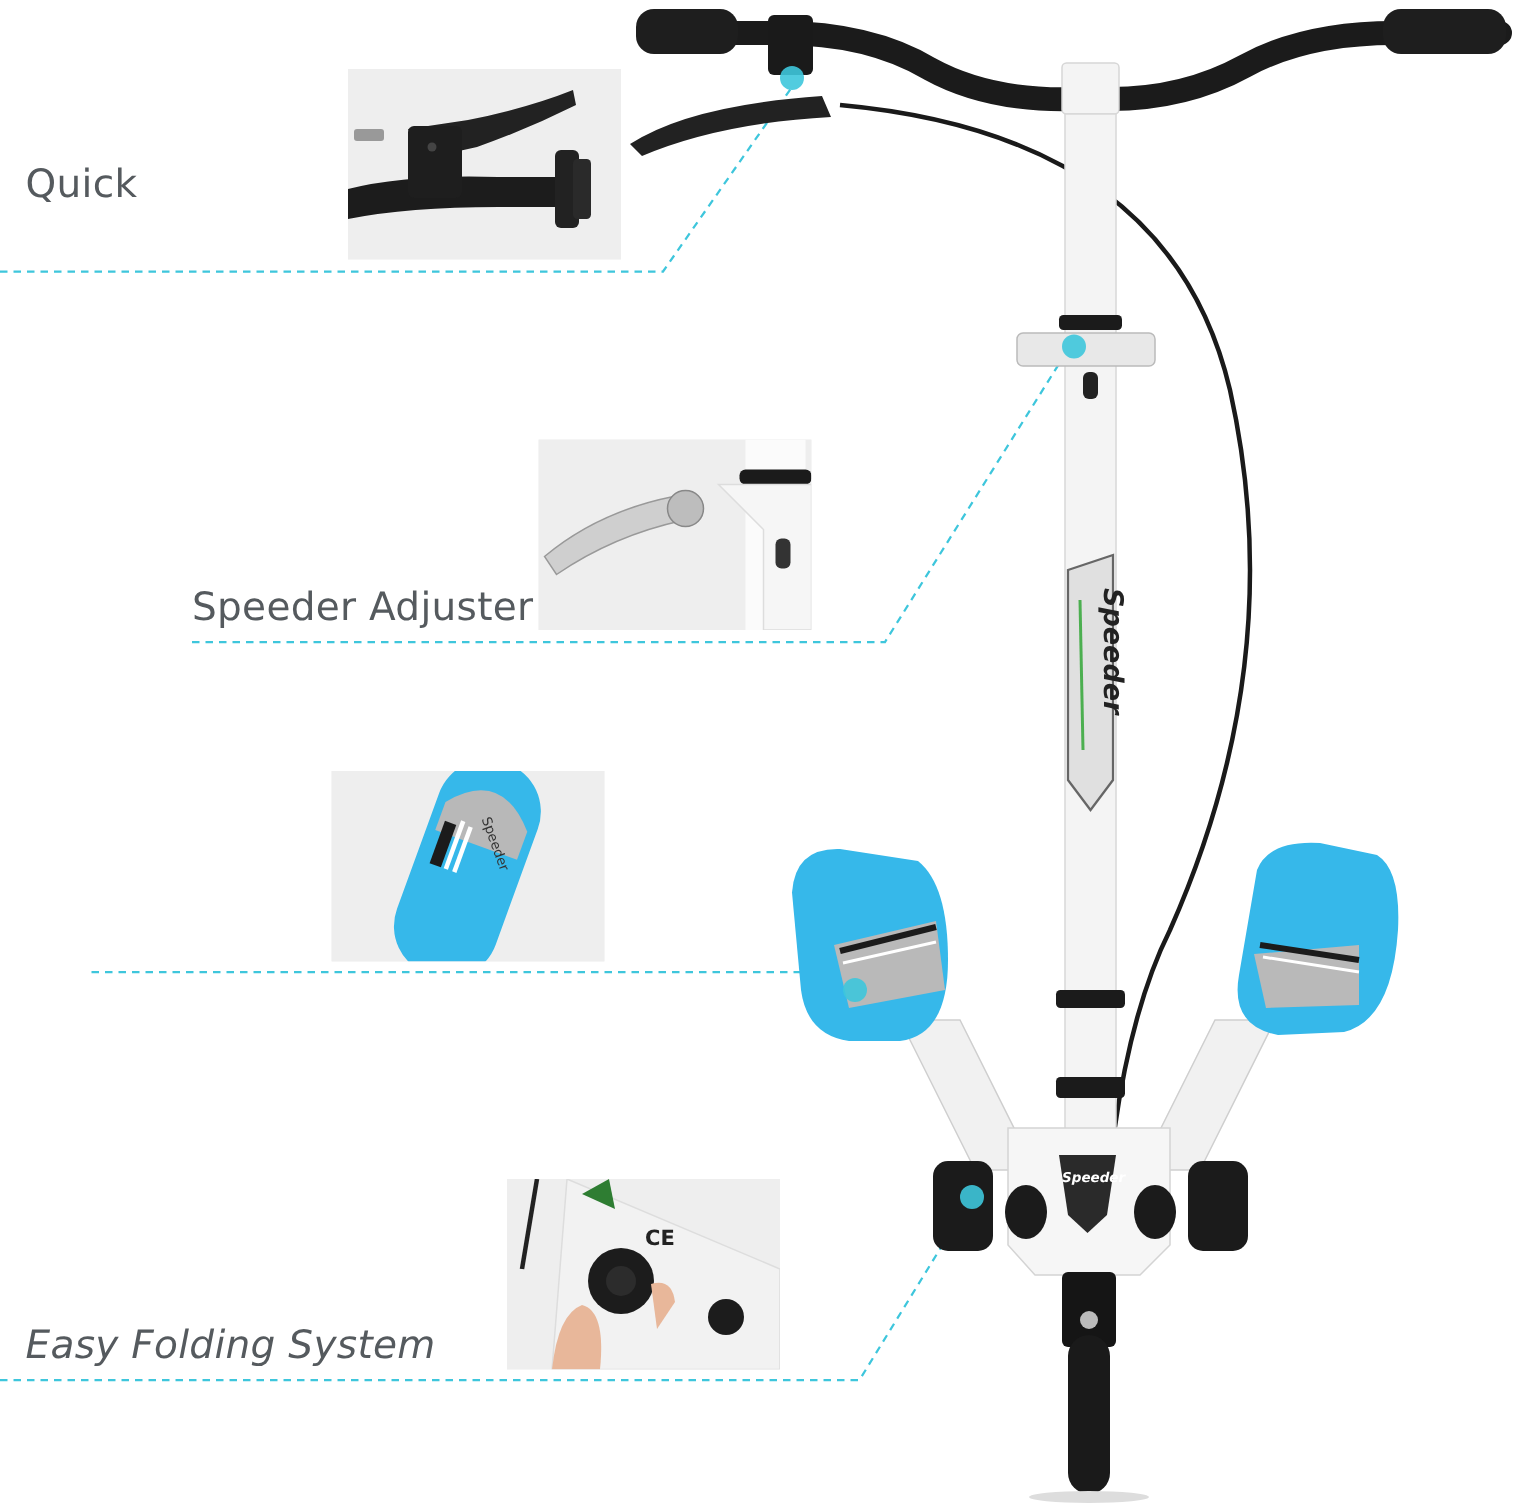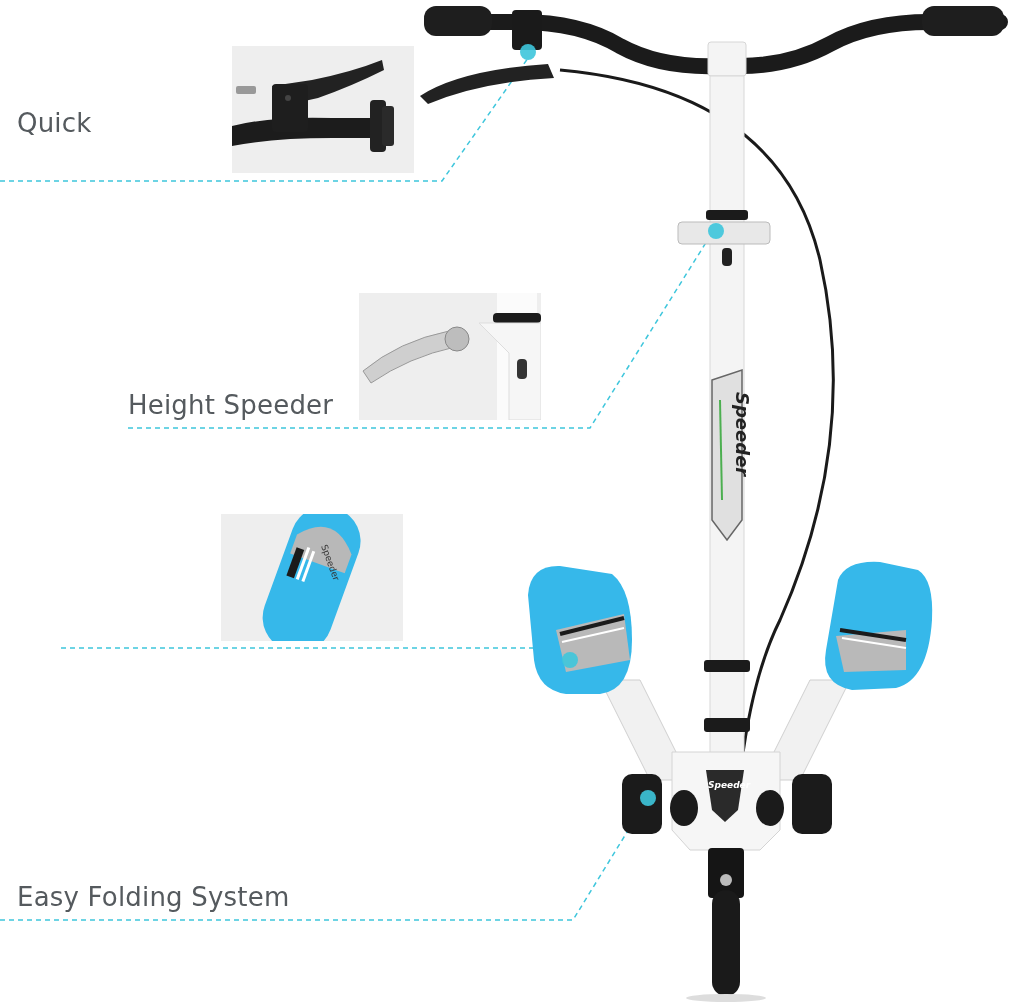--- a/index.html
+++ b/index.html
@@ -14,25 +14,25 @@
 </head>
 <body>
 
 <div class="stage">
 
   <div class="label" style="left:17px; top:106px;">
     <div>Quick</div>
   </div>
 
   <div class="label" style="left:128px; top:388px;">
-    <div>Height Speeder</div>
+    <div>Speeder Adjuster</div>
   </div>
 
 
-  <div class="label" style="left:17px; top:880px;">
+  <div class="label" style="left:17px; top:880px;font-style:italic;">
     <div>Easy Folding System</div>
   </div>
 
   <div class="inset" style="left:232px; top:46px; width:182px; height:127px;">
     <svg viewBox="0 0 182 127">
       <rect width="182" height="127" fill="#eeeeee"></rect>
       <path d="M0 80 Q40 70 100 72 L140 72 L140 92 L100 92 Q40 92 0 100 Z" fill="#1c1c1c"></path>
       <rect x="138" y="54" width="16" height="52" rx="4" fill="#222"></rect>
       <rect x="150" y="60" width="12" height="40" rx="3" fill="#2a2a2a"></rect>
       <path d="M40 40 L80 34 Q120 26 150 14 L152 24 Q120 40 86 52 L50 60 Z" fill="#222"></path>
@@ -61,20 +61,34 @@
         <rect x="56" y="-10" width="70" height="150" rx="34" fill="#36b8ea"></rect>
         <path d="M62 28 Q90 -6 120 28 L120 48 L62 48 Z" fill="#b8b8b8"></path>
         <rect x="66" y="40" width="8" height="30" fill="#1b1b1b"></rect>
         <rect x="76" y="36" width="3" height="34" fill="#fff"></rect>
         <rect x="82" y="38" width="3" height="32" fill="#fff"></rect>
       </g>
       <text x="100" y="32" font-size="9" fill="#333" transform="rotate(70 100 32)">Speeder</text>
     </svg>
   </div>
 
+  <div class="inset" style="left:338px; top:786px; width:182px; height:127px;">
+    <svg viewBox="0 0 182 127">
+      <rect width="182" height="127" fill="#eeeeee"></rect>
+      <path d="M40 0 L182 60 L182 127 L30 127 Z" fill="#f2f2f2" stroke="#ddd"></path>
+      <path d="M50 10 L68 0 L72 20 Z" fill="#2e7d32"></path>
+      <line x1="20" y1="0" x2="10" y2="60" stroke="#222" stroke-width="3"></line>
+      <circle cx="76" cy="68" r="22" fill="#1c1c1c"></circle>
+      <circle cx="76" cy="68" r="10" fill="#2c2c2c"></circle>
+      <circle cx="146" cy="92" r="12" fill="#1c1c1c"></circle>
+      <path d="M30 127 Q34 90 50 84 Q66 88 62 127 Z" fill="#e8b79a"></path>
+      <path d="M96 70 Q110 66 112 82 L100 100 Z" fill="#e8b79a"></path>
+      <text x="92" y="44" font-size="14" font-weight="bold" fill="#222">CE</text>
+    </svg>
+  </div>
 
   <svg class="overlay" width="1024" height="1003" viewBox="0 0 1024 1003">
 
     <g stroke="#3ec6dc" stroke-width="1.5" stroke-dasharray="5 4" fill="none">
       <polyline points="0,181 442,181 528,58"></polyline>
       <polyline points="128,428 590,428 712,233"></polyline>
       <polyline points="61,648 566,648"></polyline>
       <polyline points="0,920 573,920 648,798"></polyline>
     </g>
 

